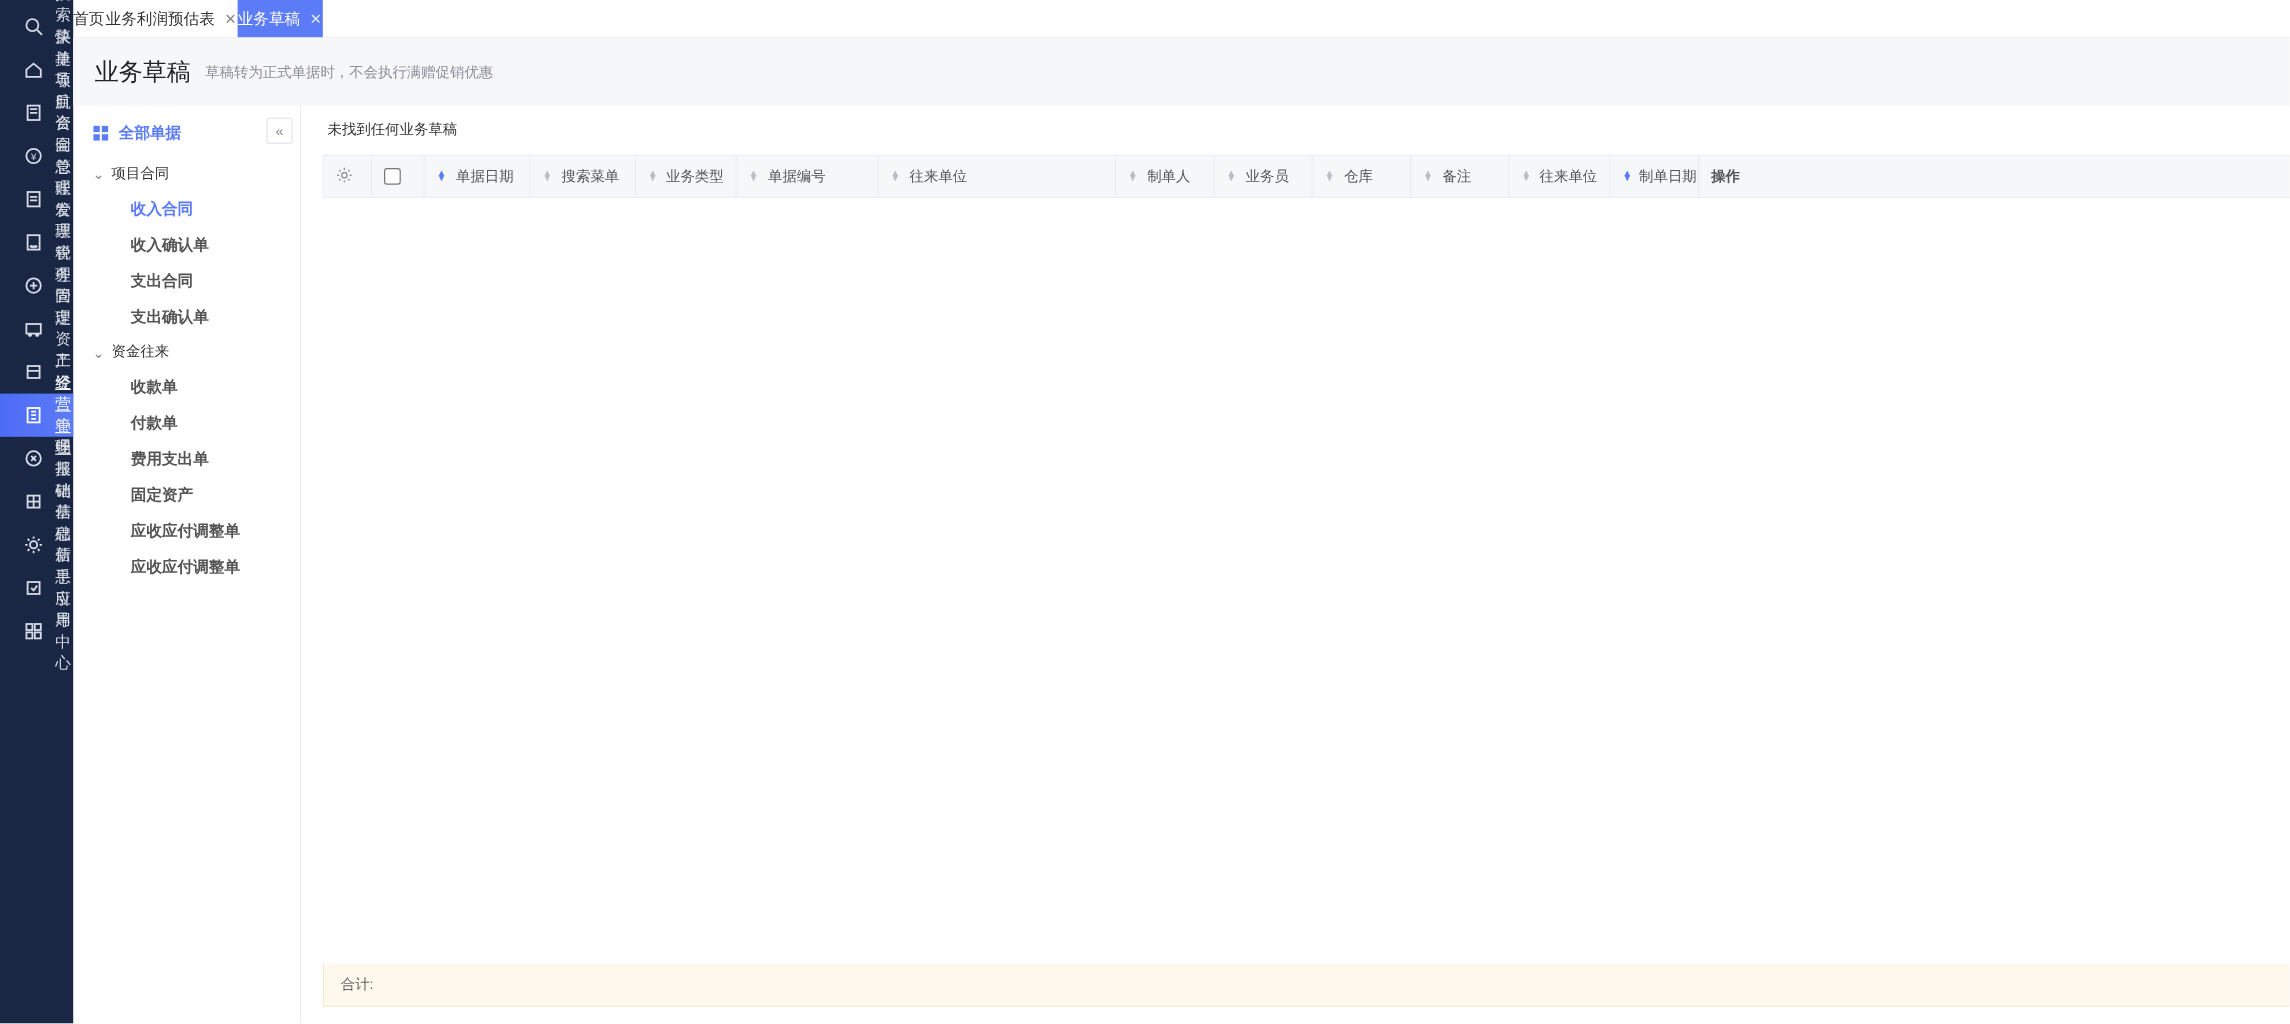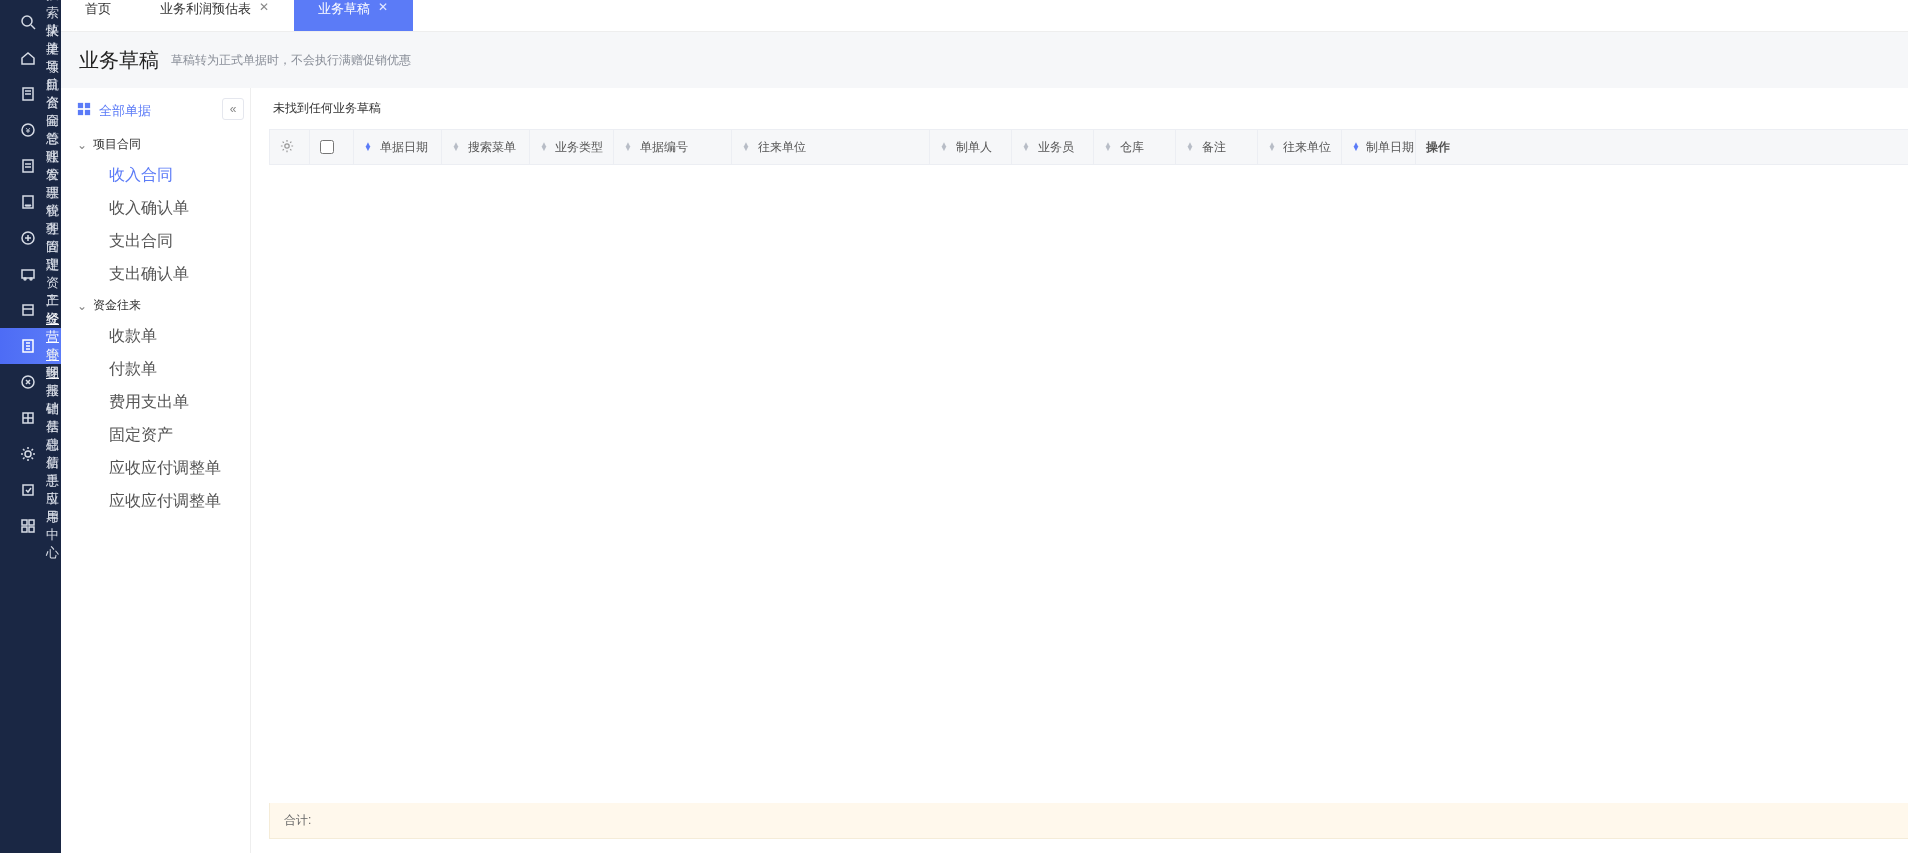--- a/index.html
+++ b/index.html
@@ -11,43 +11,43 @@
   .sidebar-item { display: flex; align-items: center; height: 36px; padding-left: 20px; cursor: pointer; font-size: 13px; }
   .sidebar-item.active { background: linear-gradient(90deg,#4d6cf5,#5b7bf7); color: #fff; text-decoration: underline; }
   .sidebar-icon { width: 18px; height: 18px; margin-right: 10px; display: inline-flex; align-items: center; justify-content: center; }
   .sidebar-icon svg { width: 16px; height: 16px; stroke: currentColor; fill: none; stroke-width: 1.5; }
 
   
   .main { flex: 1; display: flex; flex-direction: column; position: relative; }
   
   
   .tabs { height: 32px; display: flex; align-items: stretch; border-bottom: 1px solid #eee; }
-  .tab { display: flex; padding: 0 24px; font-size: 13px; color: #333; border-right: 1px solid transparent; cursor: pointer; position: relative; }
+  .tab { display: flex; align-items: center; padding: 0 0; font-size: 13px; color: #333; border-right: 1px solid transparent; cursor: pointer; position: relative; }
   .tab .close { margin-left: 8px; font-size: 12px; color: #888; }
   .tab.active { background: #5b7bf7; color: #fff; }
   .tab.active .close { color: #e5eaff; }
 
   
   .page-header { height: 56px; background: #f6f7f9; display: flex; align-items: center; padding: 0 18px; }
   .page-title { font-size: 20px; color: #222; margin-right: 12px; }
   .page-subtitle { font-size: 12px; color: #8a8f99; }
 
   
   .body-row { flex: 1; display: flex; min-height: 0; }
   
   
   .sec-nav { width: 190px; border-right: 1px solid #eee; padding: 10px 0 0 0; position: relative; }
-  .sec-nav-header { display: flex; padding: 4px 12px 10px 16px; color: #5b7bf7; font-size: 13px; font-weight: 400; }
+  .sec-nav-header { display: flex; align-items: center; padding: 4px 12px 10px 16px; color: #5b7bf7; font-size: 13px; font-weight: 700; }
   .sec-nav-header .grid-icon { width: 14px; height: 14px; margin-right: 8px; display:inline-block;}
   .sec-nav-header .grid-icon svg{width:14px;height:14px;fill:#5b7bf7;}
   .sec-collapse { position:absolute; right:6px; top:10px; width:22px;height:22px;border:1px solid #e5e7ee;border-radius:3px;display:flex;align-items:center;justify-content:center;color:#888;cursor:pointer;background:#fff;}
   .sec-group { padding-left: 16px; }
   .sec-group-label { display: flex; align-items: center; font-size: 12px; color: #333; padding: 6px 0; cursor: pointer; }
   .sec-chevron { width:12px; display:inline-block; margin-right:4px; color:#888;}
-  .sec-item { padding: 6px 0 6px 32px; font-size: 16px; color: #555; cursor: pointer; }
+  .sec-item { padding: 6px 0 6px 32px; font-size: 13px; color: #555; cursor: pointer; font-weight: bold; }
   .sec-item.active { color: #5b7bf7; }
   
   
   .content { flex: 1; display: flex; flex-direction: column; padding: 12px 18px 0 18px; min-width:0;}
   .empty-msg { font-size: 12px; color: #333; margin: 0 0 12px 4px; }
   
   .table-wrap { flex:1; display:flex; flex-direction:column; min-height:0;}
   .table-head { display:flex; background:#f6f7f9; border:1px solid #eceef3; height:36px; }
   .th { display:flex; align-items:center; padding:0 10px; font-size:12px; color:#555; border-right:1px solid #eceef3; position:relative; white-space:nowrap;}
   .th:last-child{border-right:none;}

